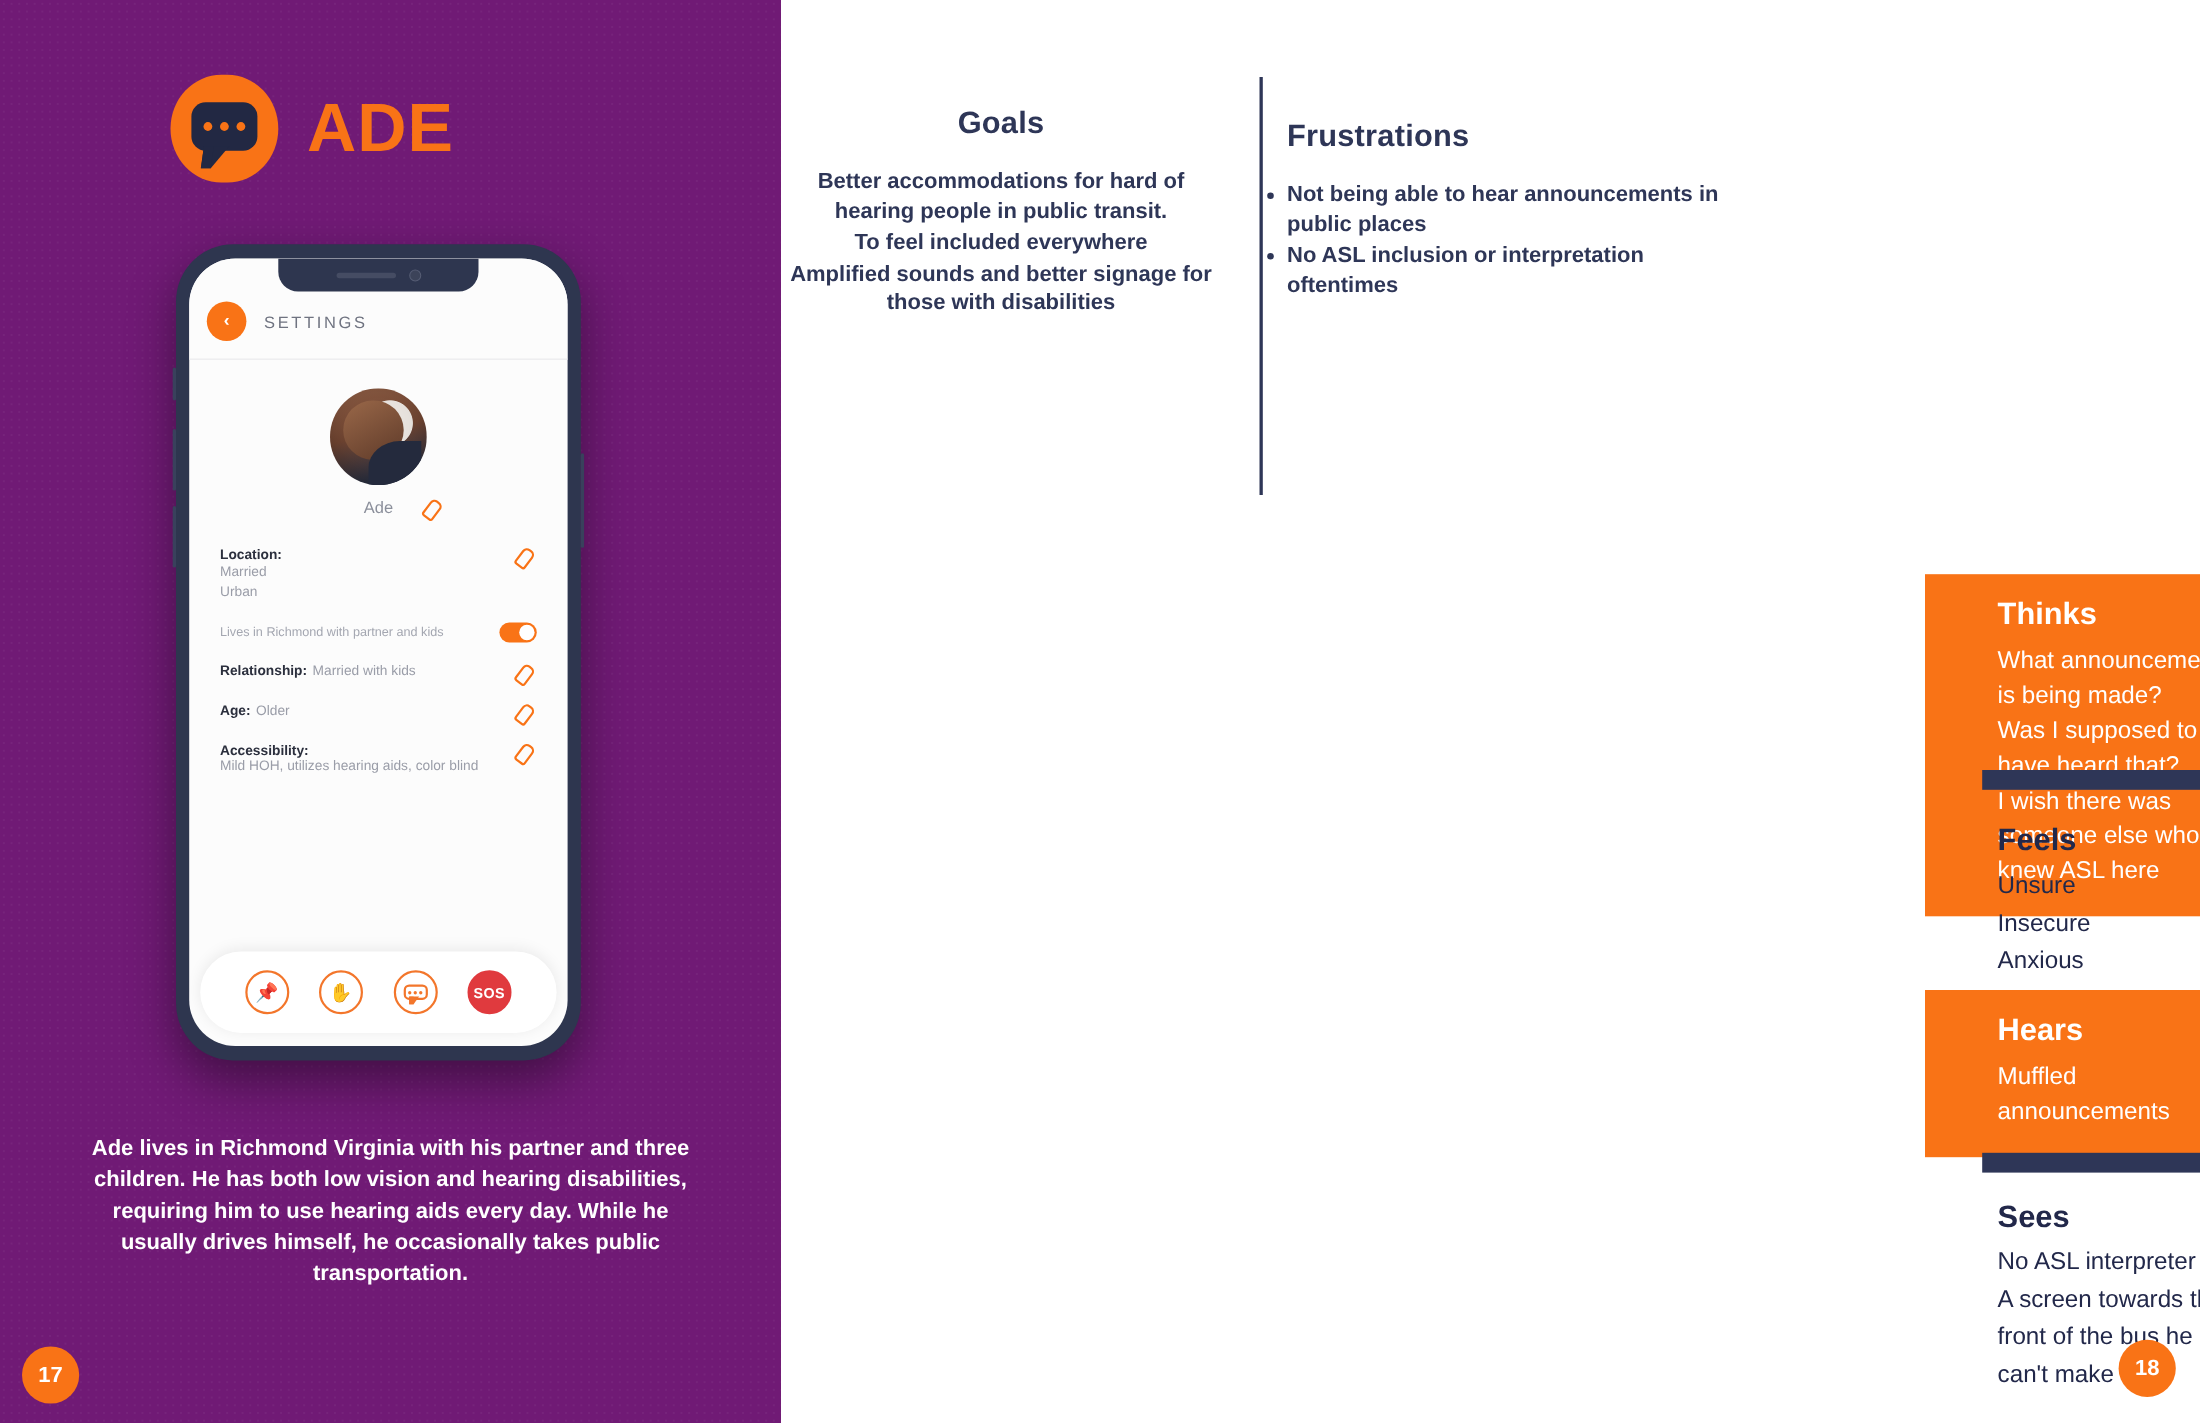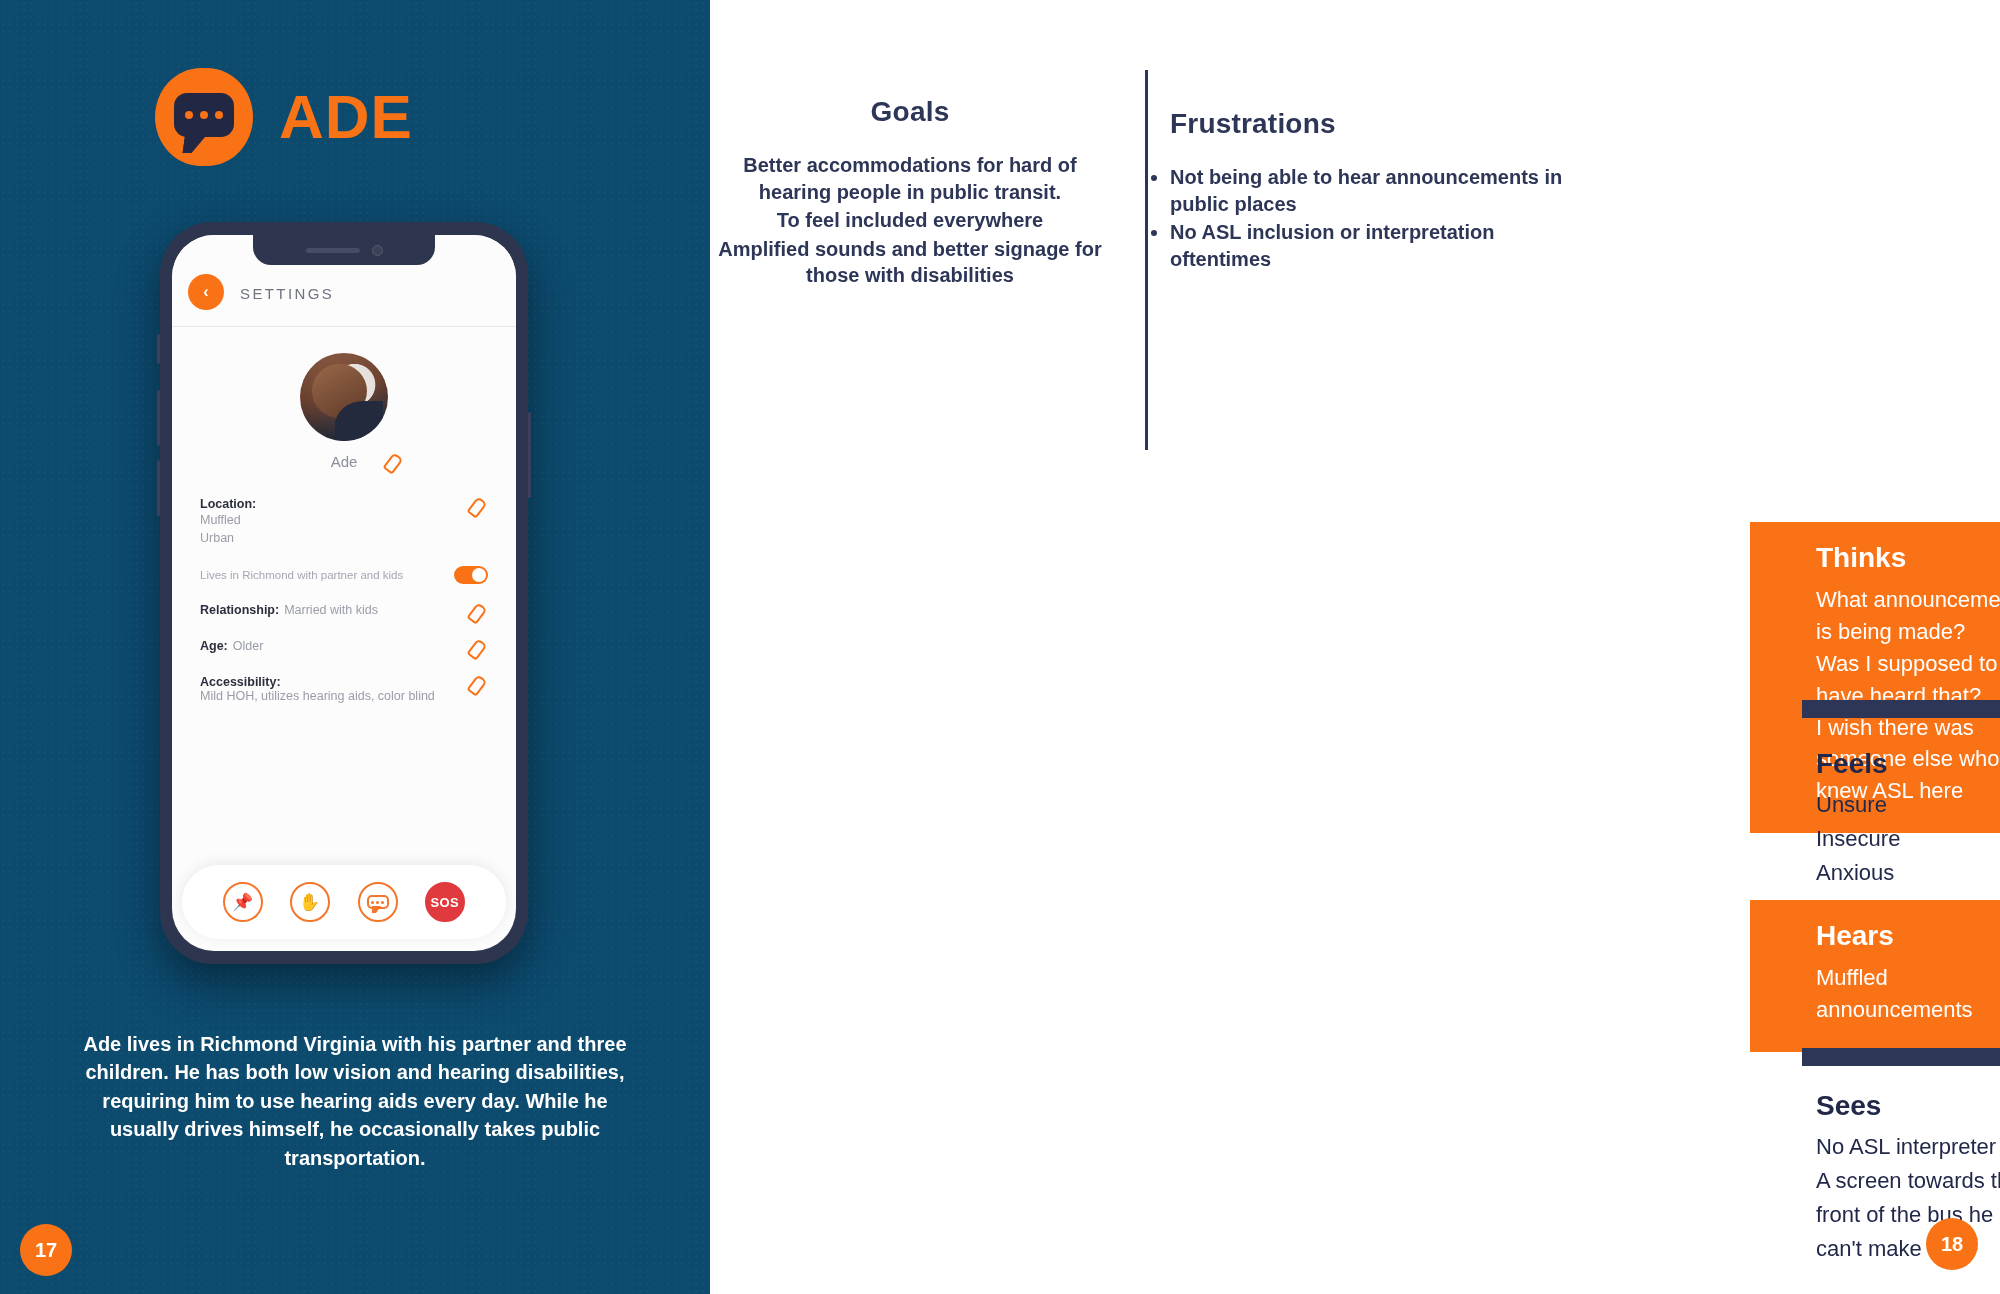--- a/index.html
+++ b/index.html
@@ -8,21 +8,21 @@
     background: #ffffff;
     font-family: "Liberation Sans", sans-serif;
     overflow: hidden;
   }
   .slide-pair { position: relative; width: 2000px; height: 1294px; display: flex; }
 
   
   .slide-left {
     position: relative;
     width: 710px; height: 1294px;
-    background: #0c4a6e;
+    background: #701a75;
     flex: 0 0 710px;
     overflow: hidden;
   }
   .slide-left::after{
     content:""; position:absolute; inset:0;
     background-image: radial-gradient(rgba(255,255,255,.045) 1px, transparent 1px);
     background-size: 7px 7px;
     pointer-events:none;
   }
 
@@ -259,21 +259,21 @@
               <div class="avatar-name-row">
                 <span class="avatar-name">Ade</span>
                 <span class="pencil name-pencil"></span>
               </div>
             </div>
 
             <div class="field-list">
 
               <div class="field">
                 <span class="f-label">Location:</span>
-                <span class="f-block">Muffled</span>
+                <span class="f-block">Married</span>
                 <span class="f-block">Urban</span>
                 <span class="pencil row-pencil"></span>
               </div>
 
               <div class="field">
                 <span class="f-sub">Lives in Richmond with partner and kids</span>
                 <span class="toggle"></span>
               </div>
 
               <div class="field">

